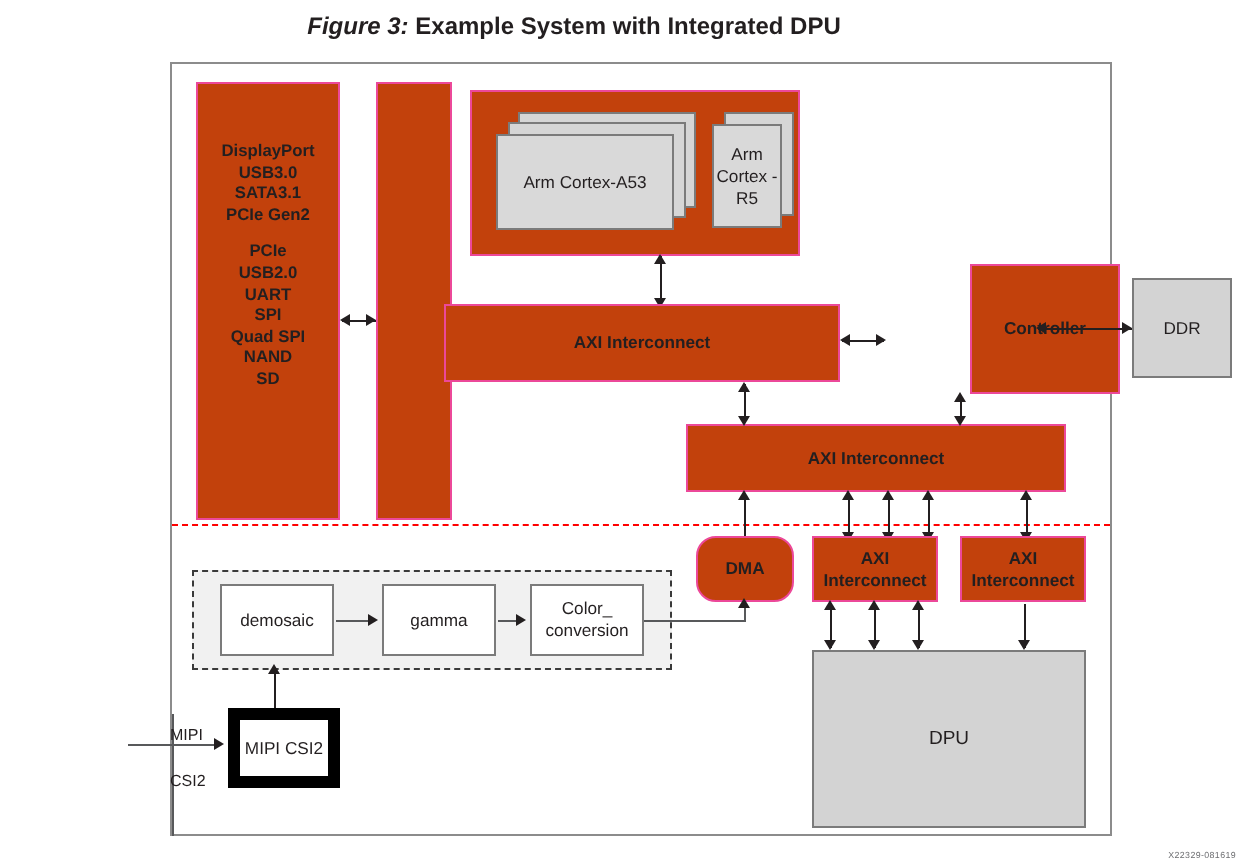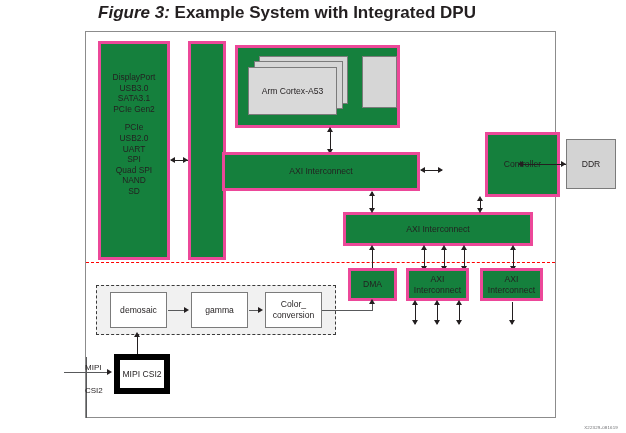--- a/index.html
+++ b/index.html
@@ -8,29 +8,29 @@
     width:626px;height:433px;position:relative;overflow:hidden;
     background:#ffffff;
     font-family:"Liberation Sans","DejaVu Sans",sans-serif;
     color:#231f20;
   }
   #stage{position:absolute;left:0;top:0;width:626px;height:433px;}
 
   
   .fig-title{
     position:absolute;left:0;top:5px;width:574px;text-align:center;
-    font-size:17px;line-height:16px;white-space:nowrap;
+    font-size:12px;line-height:16px;white-space:nowrap;
   }
   .fig-title .fignum{font-style:italic;font-weight:bold;}
   .fig-title .figtxt{font-weight:bold;}
 
   
   .box{position:absolute;box-sizing:border-box;display:flex;align-items:center;
        justify-content:center;text-align:center;font-size:8.6px;line-height:11px;}
-  .b-grey{background:#15803d;border:3px solid #ec4899;}
+  .b-grey{background:#c2410c;border:1px solid #ec4899;font-weight:bold;}
   .b-dgrey{background:#d3d3d3;border:1px solid #7b7b7b;}
   .b-white{background:#ffffff;border:1px solid #7b7b7b;}
   .b-plain{background:#ffffff;border:6px solid #000000;}
 
   
   .frame{position:absolute;box-sizing:border-box;border:1px solid #8c8c8c;background:transparent;}
 
   
   .dashed-box{position:absolute;box-sizing:border-box;border:1px dashed #3a3a3a;background:#f1f1f1;}
 
@@ -104,20 +104,21 @@
   <div class="box b-grey" style="left:235px;top:45px;width:165px;height:83px;"></div>
 
   <div class="stack" style="left:248px;top:56px;width:105px;height:62px;">
     <div class="card" style="left:11px;top:0;width:89px;height:48px;"></div>
     <div class="card" style="left:6px;top:5px;width:89px;height:48px;"></div>
     <div class="card front" style="left:0;top:11px;width:89px;height:48px;">Arm Cortex-A53</div>
   </div>
 
   <div class="stack" style="left:356px;top:56px;width:44px;height:62px;">
     <div class="card" style="left:6px;top:0;width:35px;height:52px;"></div>
+    <div class="card front" style="left:0;top:6px;width:35px;height:52px;">Arm Cortex -R5</div>
   </div>
 
   <div class="ln lnv" style="left:330px;top:128px;height:24px;"></div>
   <div class="ar ar-up" style="left:327px;top:127px;"></div>
   <div class="ar ar-dn" style="left:327px;top:149px;"></div>
 
   <div class="box b-grey" style="left:222px;top:152px;width:198px;height:39px;">AXI Interconnect</div>
 
   <div class="box b-grey" style="left:443px;top:132px;width:75px;height:65px;margin-left:42px;">Controller</div>
 
@@ -153,29 +154,30 @@
   <div class="ar ar-up" style="left:441px;top:245px;"></div>
   <div class="ar ar-dn" style="left:441px;top:266px;"></div>
   <div class="ln lnv" style="left:464px;top:247px;height:22px;"></div>
   <div class="ar ar-up" style="left:461px;top:245px;"></div>
   <div class="ar ar-dn" style="left:461px;top:266px;"></div>
 
   <div class="ln lnv" style="left:513px;top:247px;height:22px;"></div>
   <div class="ar ar-up" style="left:510px;top:245px;"></div>
   <div class="ar ar-dn" style="left:510px;top:266px;"></div>
 
-  <div class="box b-grey" style="left:348px;top:268px;width:49px;height:33px;">DMA</div>
+  <div class="box b-grey" style="left:348px;top:268px;width:49px;height:33px;border-radius:10px;">DMA</div>
 
   <div class="box b-grey" style="left:406px;top:268px;width:63px;height:33px;">
     <span>AXI Interconnect</span>
   </div>
   <div class="box b-grey" style="left:480px;top:268px;width:63px;height:33px;">
     <span>AXI Interconnect</span>
   </div>
 
+  <div class="box b-dgrey" style="left:406px;top:325px;width:137px;height:89px;font-size:9.5px;">DPU</div>
 
   <div class="ln lnv" style="left:415px;top:302px;height:22px;"></div>
   <div class="ar ar-up" style="left:412px;top:300px;"></div>
   <div class="ar ar-dn" style="left:412px;top:320px;"></div>
   <div class="ln lnv" style="left:437px;top:302px;height:22px;"></div>
   <div class="ar ar-up" style="left:434px;top:300px;"></div>
   <div class="ar ar-dn" style="left:434px;top:320px;"></div>
   <div class="ln lnv" style="left:459px;top:302px;height:22px;"></div>
   <div class="ar ar-up" style="left:456px;top:300px;"></div>
   <div class="ar ar-dn" style="left:456px;top:320px;"></div>

